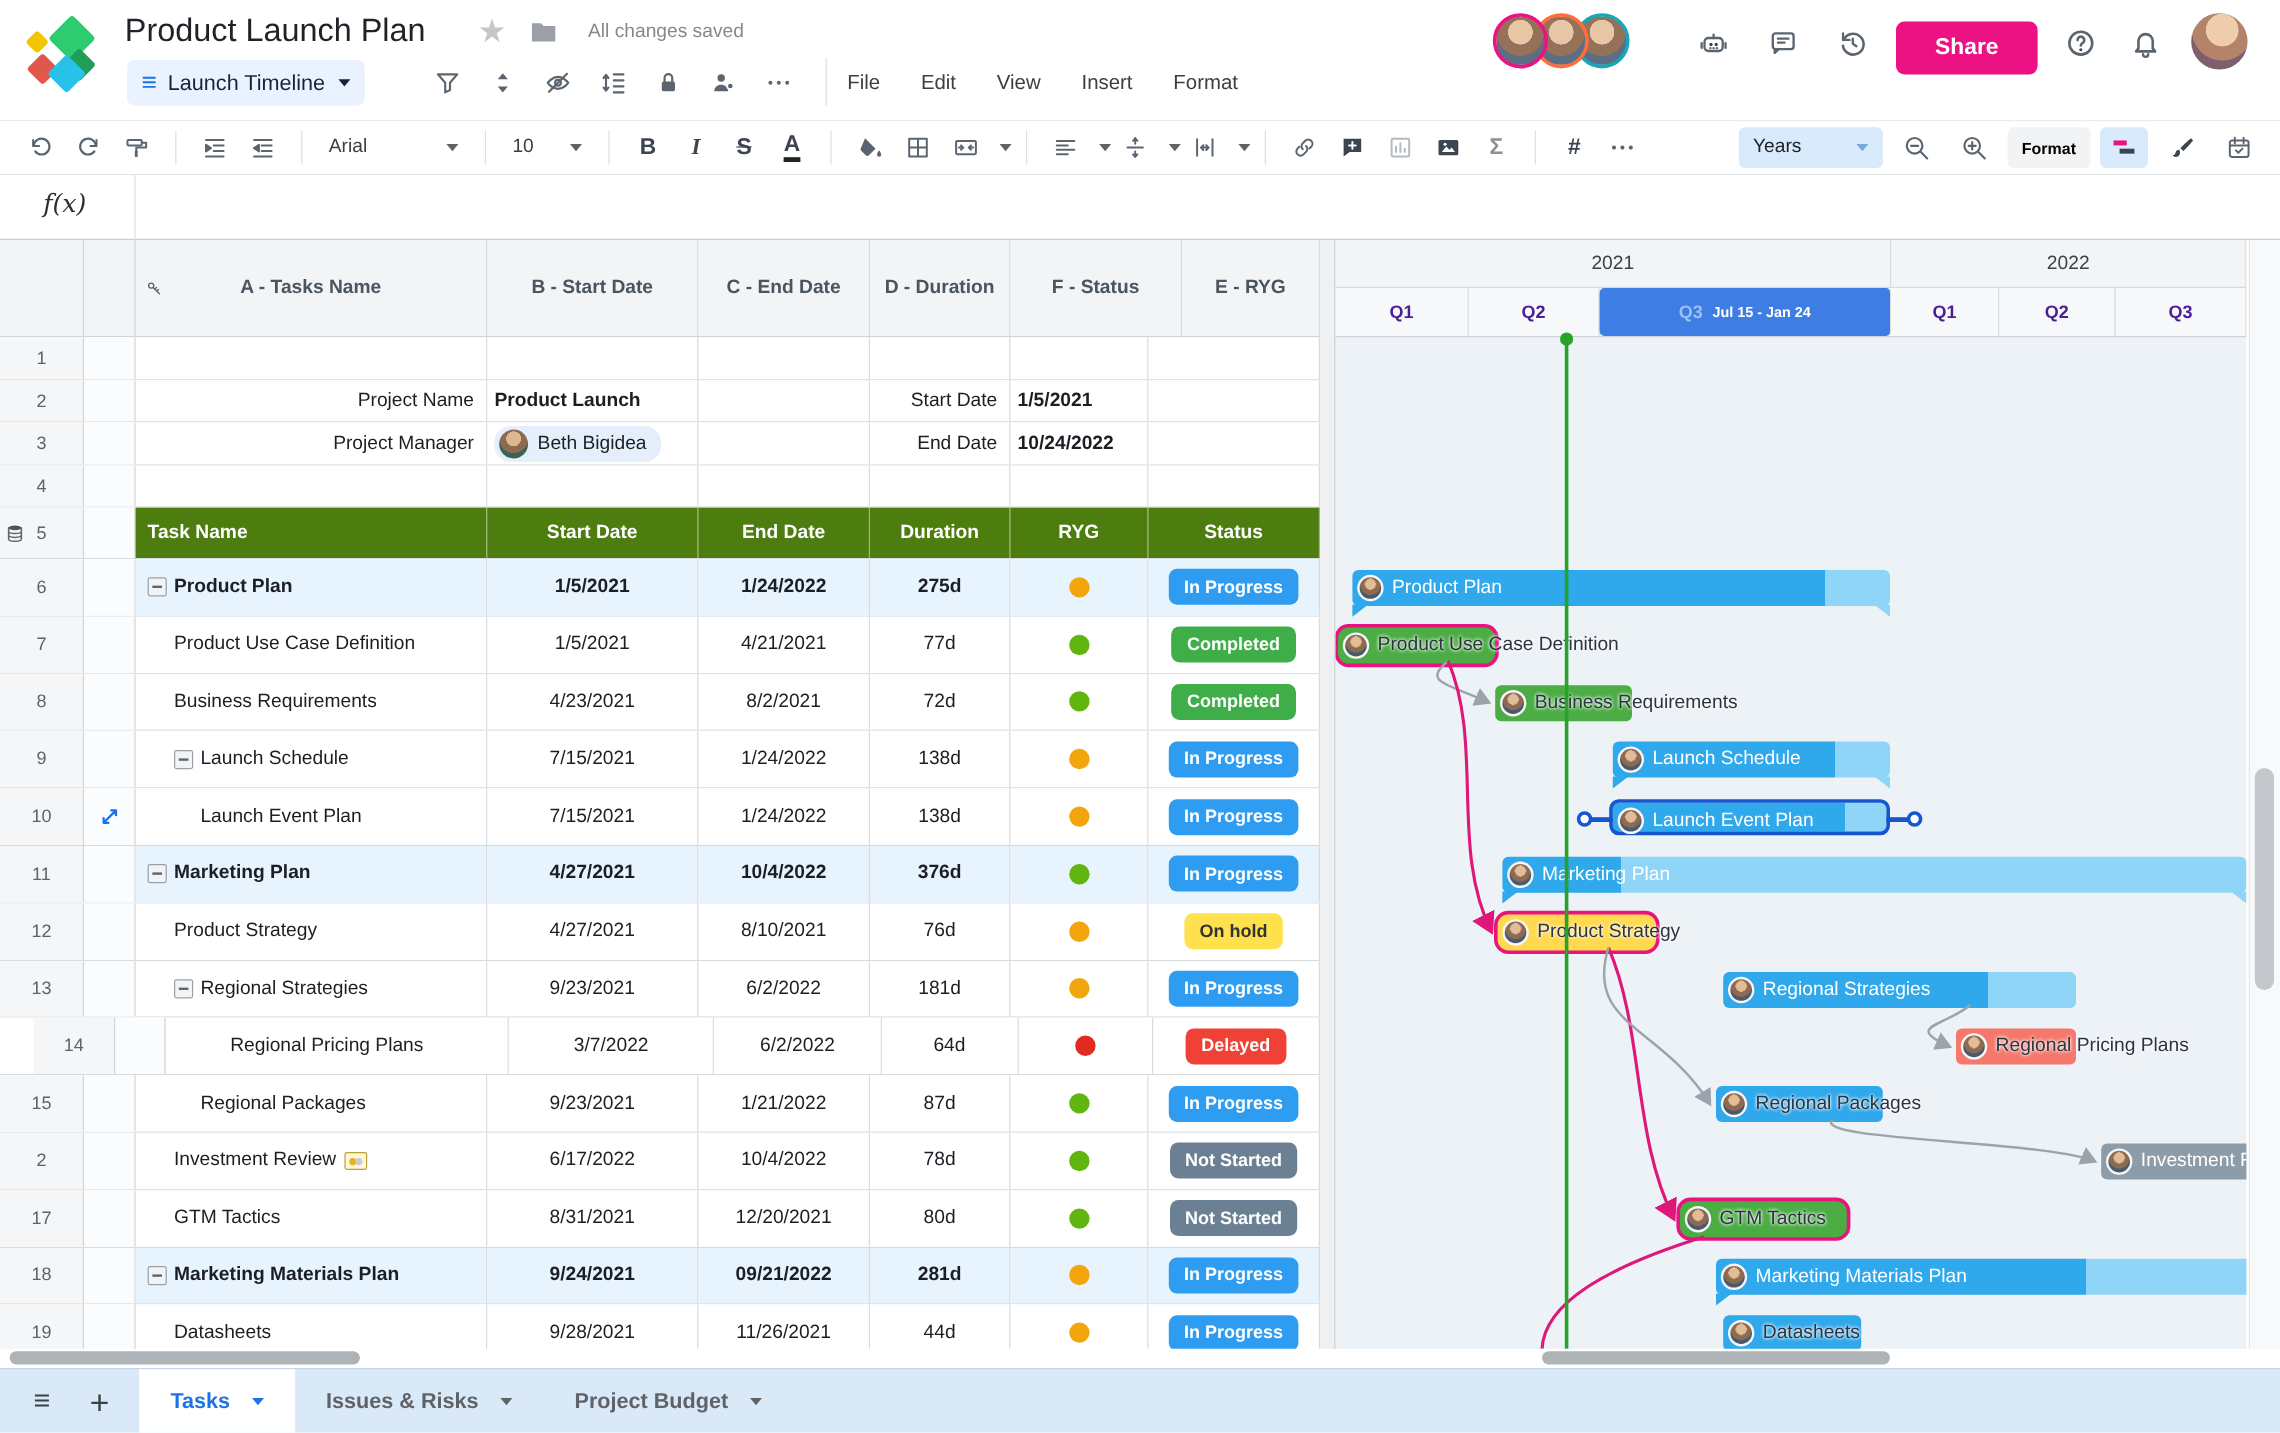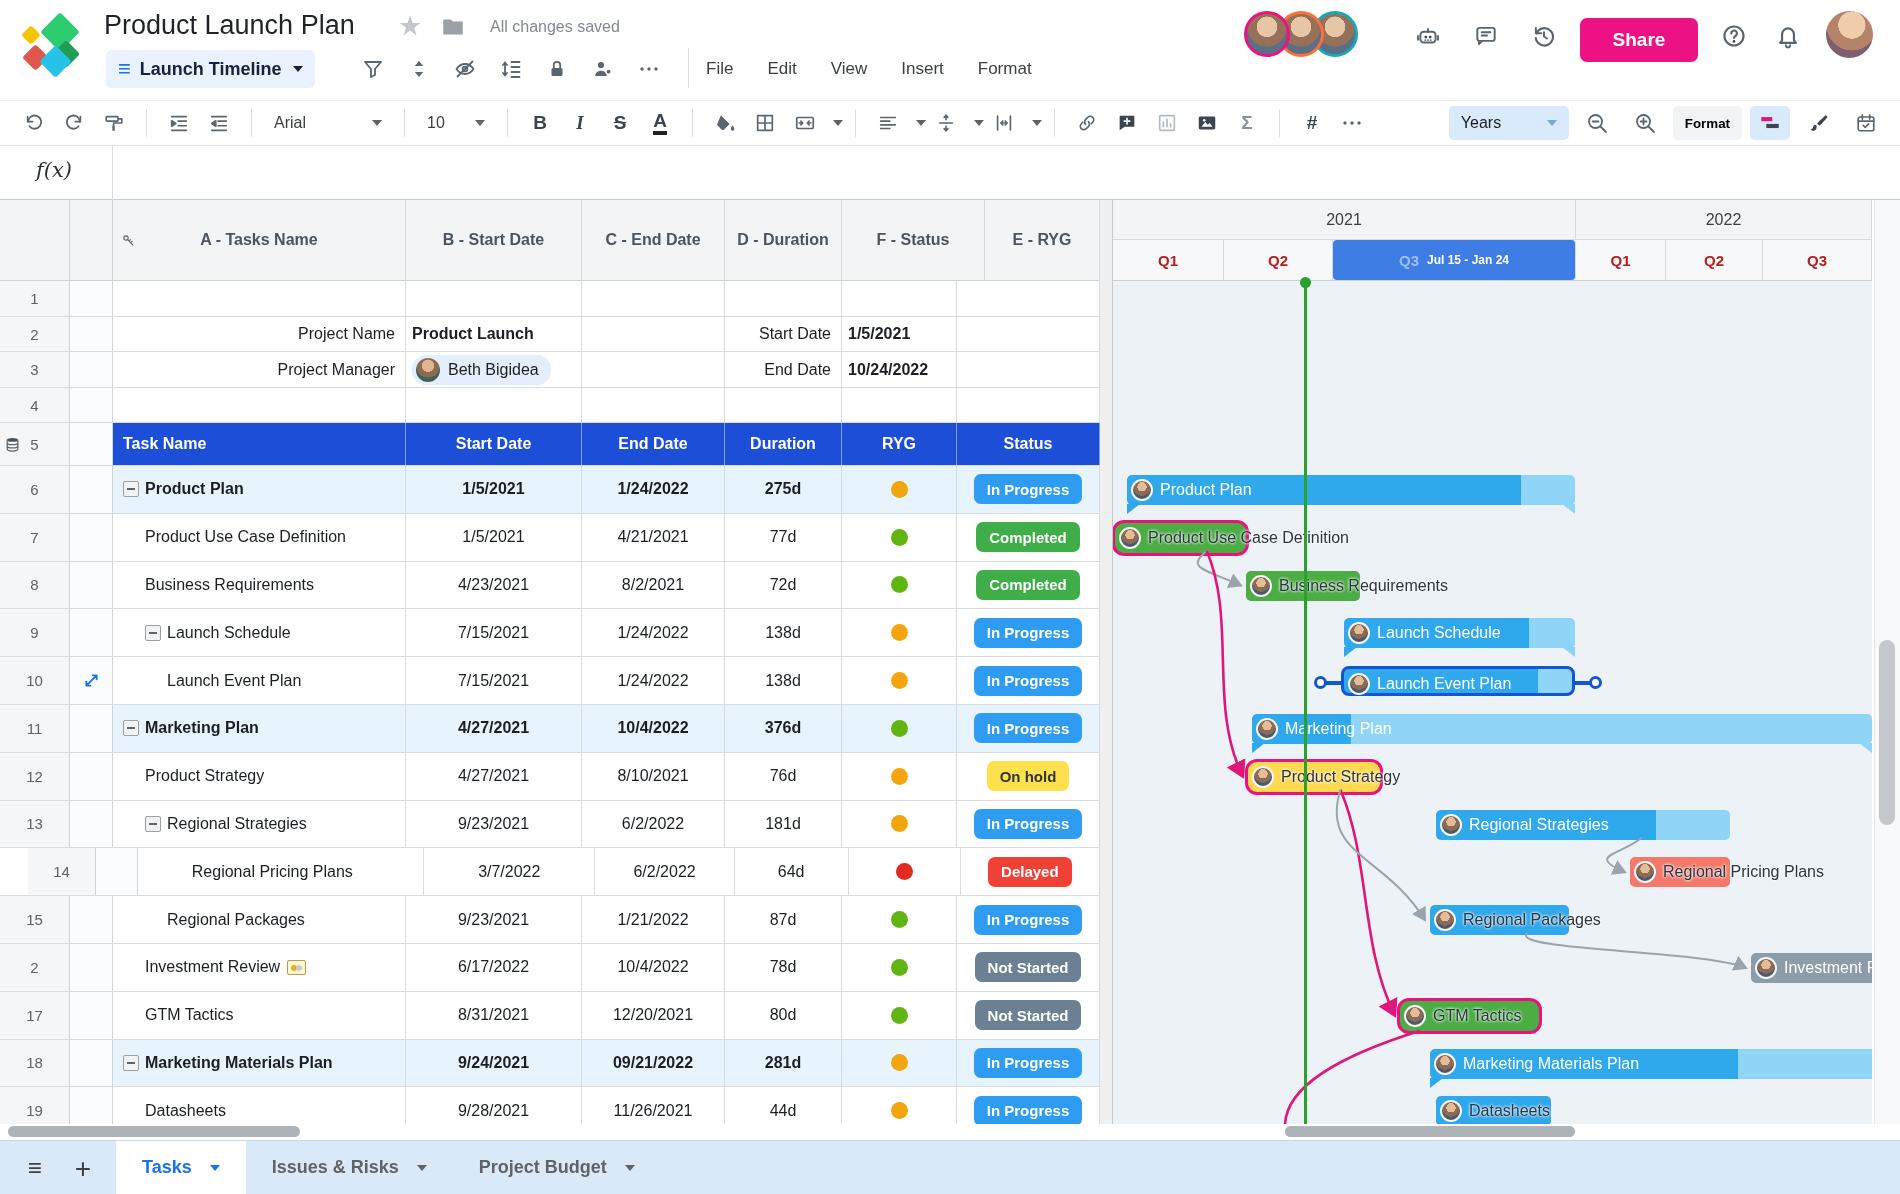--- a/index.html
+++ b/index.html
@@ -14,21 +14,21 @@
 
 #topbar{left:0;top:0;width:1900px;height:100px;background:#fff}
 #logo{left:16px;top:12px;width:72px;height:74px}
 #logo i{position:absolute;display:block;transform:rotate(45deg);border-radius:3px}
 #title{left:104px;top:10px;font-size:27px;font-weight:500;color:#1f2328}
 #star{left:398px;top:10px;font-size:27px;color:#c3c7cc}
 #folder{left:440px;top:14px}
 #saved{left:490px;top:18px;font-size:16px;color:#84898f}
 #viewpill{left:106px;top:50px;height:38px;background:#e9f2fe;border-radius:6px;display:flex;align-items:center;padding:0 12px;gap:9px}
 #viewpill .bars{color:#1a73e8;font-size:22px;font-weight:700;line-height:1}
-#viewpill .vlabel{font-size:18px;font-weight:700;color:#17223b}
+#viewpill .vlabel{font-size:18px;font-weight:400;color:#17223b}
 #vtools{left:350px;top:50px;display:flex;align-items:center;height:38px}
 #vtools .tbtn{width:46px;height:34px}
 #menus{left:706px;top:50px;display:flex;align-items:center;height:38px;gap:34px}
 #menus span{font-size:17px;color:#3c4043;cursor:pointer}
 #menudiv{left:688px;top:48px;height:40px;width:1px;background:#dcdfe3}
 #collab{left:1256px;top:11px;display:flex}
 #collab .cav{width:46px;height:46px;border-radius:50%;border:3px solid;margin-left:-12px;background:radial-gradient(circle at 50% 32%,#e7c6a5 0 30%,#96715a 31% 58%,#5c6e84 59% 100%)}
 #rtools1{left:1408px;top:16px;display:flex;gap:18px}
 #rtools1 .tbtn{width:40px;height:40px}
 #sharebtn{left:1580px;top:18px;width:118px;height:44px;background:#ed1283;border-radius:7px;color:#fff;font-size:19px;font-weight:700}
@@ -53,39 +53,39 @@
 #gridpane{left:0;top:200px;width:1100px;height:924px;overflow:hidden;background:#fff}
 #colheads{left:0;top:0;width:1100px;height:81px;background:#f3f4f6;border-bottom:1px solid #cfd3d7;display:flex}
 .chcell{border-right:1px solid #d7dadd;display:flex;align-items:center;justify-content:center;font-size:16px;font-weight:700;color:#4a5560;overflow:hidden;white-space:nowrap;position:relative}
 #rowswrap{left:0;top:81px;width:1100px;height:843px}
 .grow{position:absolute;left:0;width:1100px;display:flex;border-bottom:1px solid #d9dcde;background:#fff}
 .gnum{width:70px;background:#f5f6f7;border-right:1px solid #d2d5d8;display:flex;align-items:center;justify-content:center;font-size:15px;color:#5f6368;position:relative}
 .gstrip{width:43px;background:#fbfcfd;border-right:1px solid #d2d5d8;display:flex;align-items:center;justify-content:center}
 .cell{border-right:1px solid #d9dcde;display:flex;align-items:center;font-size:16px;color:#1b1f24;overflow:hidden;white-space:nowrap;padding:0 6px}
 .cell.c-center{justify-content:center}
 .cell.c-right{justify-content:flex-end;padding-right:10px}
-.grow.hdr .cell{background:#1d4ed8;color:#fff;font-weight:700;border-right:1px solid rgba(255,255,255,.45)}
+.grow.hdr .cell{background:#4d7c0f;color:#fff;font-weight:700;border-right:1px solid rgba(255,255,255,.45)}
 .grow.hl .cell{background:#e7f3fd}
 .grow.bold .cell{font-weight:700}
 .colbox{width:16px;height:16px;border:1px solid #98a1aa;background:#f1f3f4;border-radius:2px;display:inline-flex;align-items:center;justify-content:center;margin-right:6px;flex:0 0 16px}
 .colbox i{display:block;width:8px;height:2px;background:#5b6570}
 .dot{width:17px;height:17px;border-radius:50%;display:inline-block}
 .badge{display:inline-flex;align-items:center;justify-content:center;height:30px;padding:0 13px;border-radius:7px;font-size:15px;font-weight:700}
 .chip{display:inline-flex;align-items:center;gap:8px;background:#e4effb;border-radius:14px;height:30px;padding:0 12px 0 4px}
 .chip .cavatar{width:24px;height:24px;border-radius:50%;background:radial-gradient(circle at 50% 32%,#dfb690 0 30%,#8d6a52 31% 58%,#3c6456 59% 100%)}
 .cellico{display:inline-block;width:19px;height:15px;border:1px solid #b9a13c;background:#fff6d6;border-radius:2px;margin-left:7px;position:relative}
 .cellico:before{content:"";position:absolute;left:3px;top:4px;width:6px;height:6px;border-radius:50%;background:#e2b228}
 .cellico:after{content:"";position:absolute;right:3px;top:4px;width:6px;height:6px;border-radius:50%;background:#c7cdd4}
 
 #gapstrip{left:1100px;top:200px;width:13px;height:924px;background:#eef0f2;border-right:1px solid #c6cacd}
 #ganttpane{left:1113px;top:200px;width:759px;height:924px;background:#edf2f6;overflow:hidden}
 #yrow{left:0;top:0;width:759px;height:40px;background:#f3f4f6;border-bottom:1px solid #d7dadd;display:flex}
 #yrow .ycell{border-right:1px solid #d7dadd;display:flex;align-items:center;justify-content:center;font-size:16px;color:#3c4043}
 #qrow{left:0;top:40px;width:759px;height:41px;background:#f7f8f9;border-bottom:1px solid #cfd3d7;display:flex}
-#qrow .qcell{border-right:1px solid #d7dadd;display:flex;align-items:center;justify-content:center;font-size:15px;font-weight:700;color:#b91c1c;gap:8px}
+#qrow .qcell{border-right:1px solid #d7dadd;display:flex;align-items:center;justify-content:center;font-size:15px;font-weight:700;color:#4c1d95;gap:8px}
 #qrow .qcell.sel{background:#3d7de4;border-radius:4px;color:#fff}
 #qrow .qcell.sel .qsub{color:#fff;font-size:12px}
 #qrow .qcell.sel .qlab{color:#9cc0f4}
 #bars{left:0;top:81px;width:759px;height:843px;overflow:hidden}
 #todayline{width:3px;background:#28a22b;z-index:40}
 #todaydot{width:11px;height:11px;border-radius:50%;background:#28a22b;z-index:41}
 .bar{position:absolute;height:30px;border-radius:5px;z-index:10}
 .bar .bavatar{position:absolute;left:4px;top:4px;width:22px;height:22px;border-radius:50%;border:2px solid rgba(255,255,255,.95);background:radial-gradient(circle at 50% 32%,#e3bd97 0 30%,#8d6a52 31% 58%,#4a5a6e 59% 100%);z-index:3}
 .bar .blabel{position:absolute;left:33px;top:0;line-height:30px;font-size:16px;white-space:nowrap;z-index:2}
 .bar .blabel.light{color:#fff}

